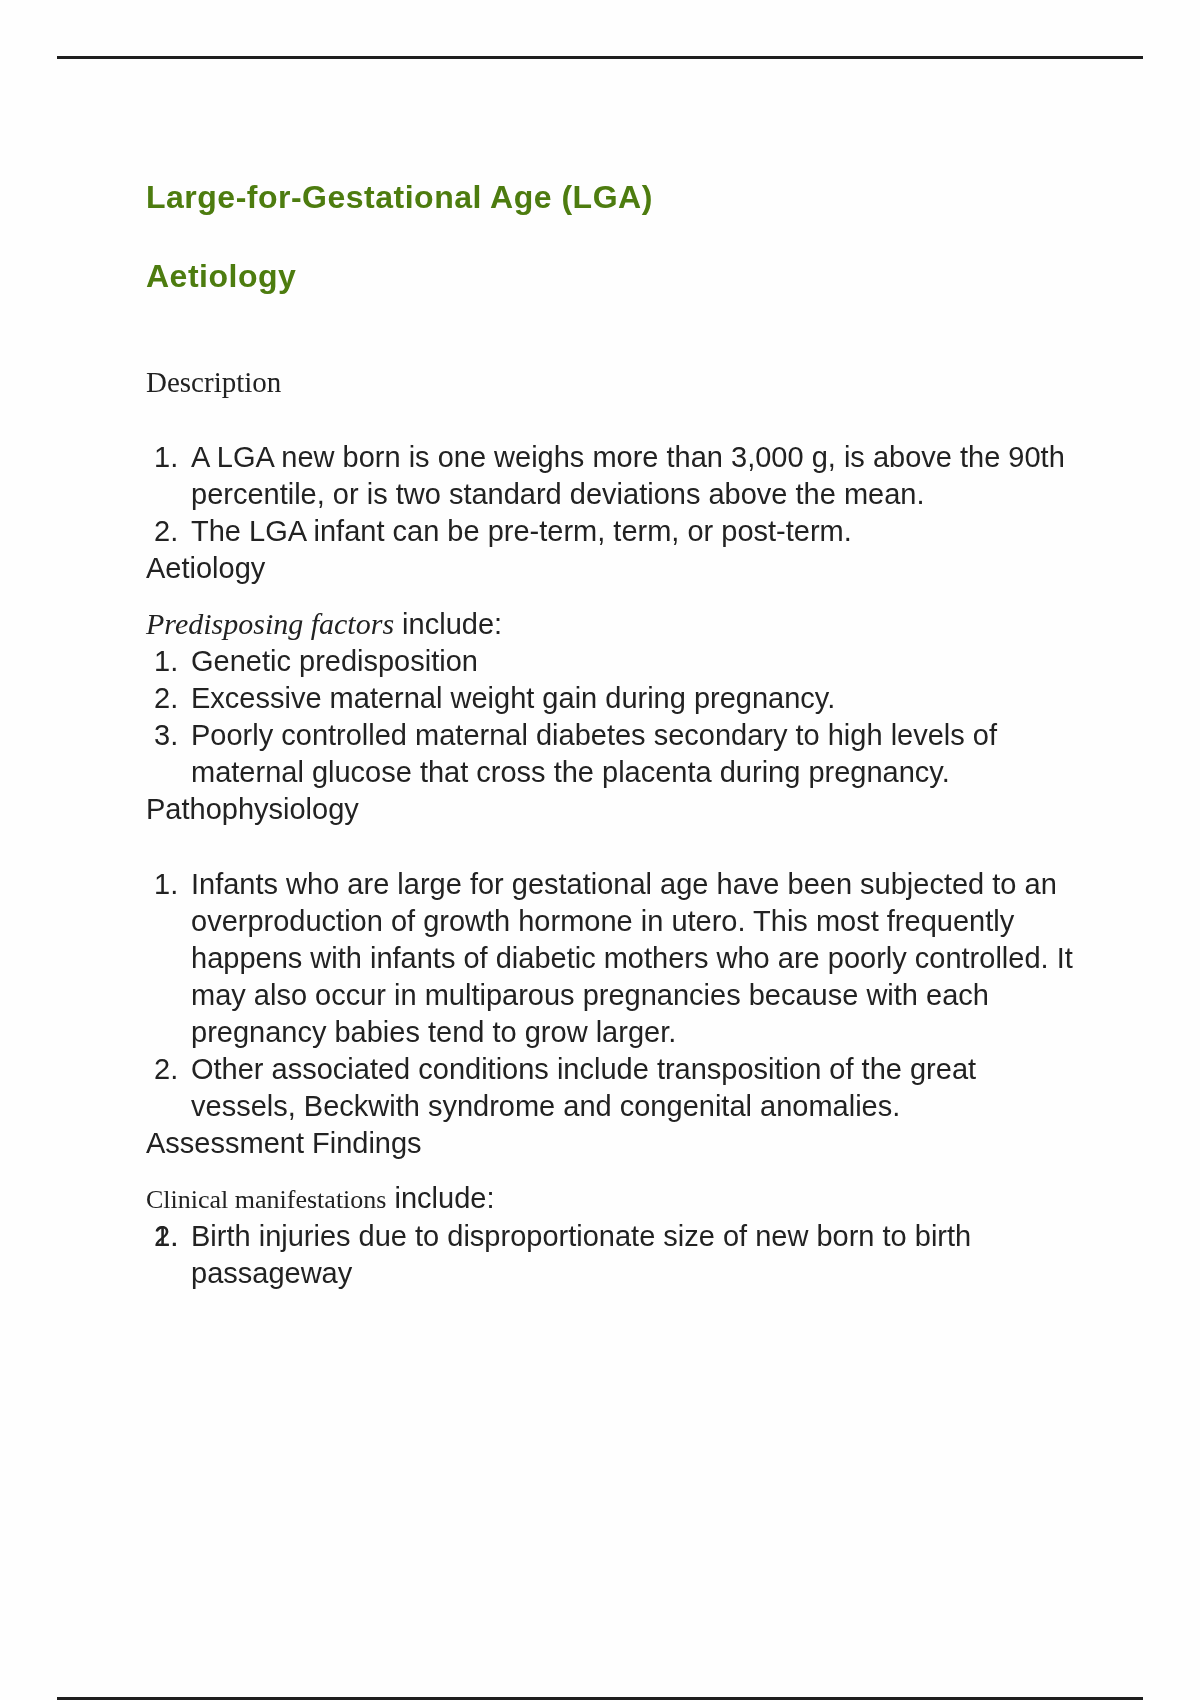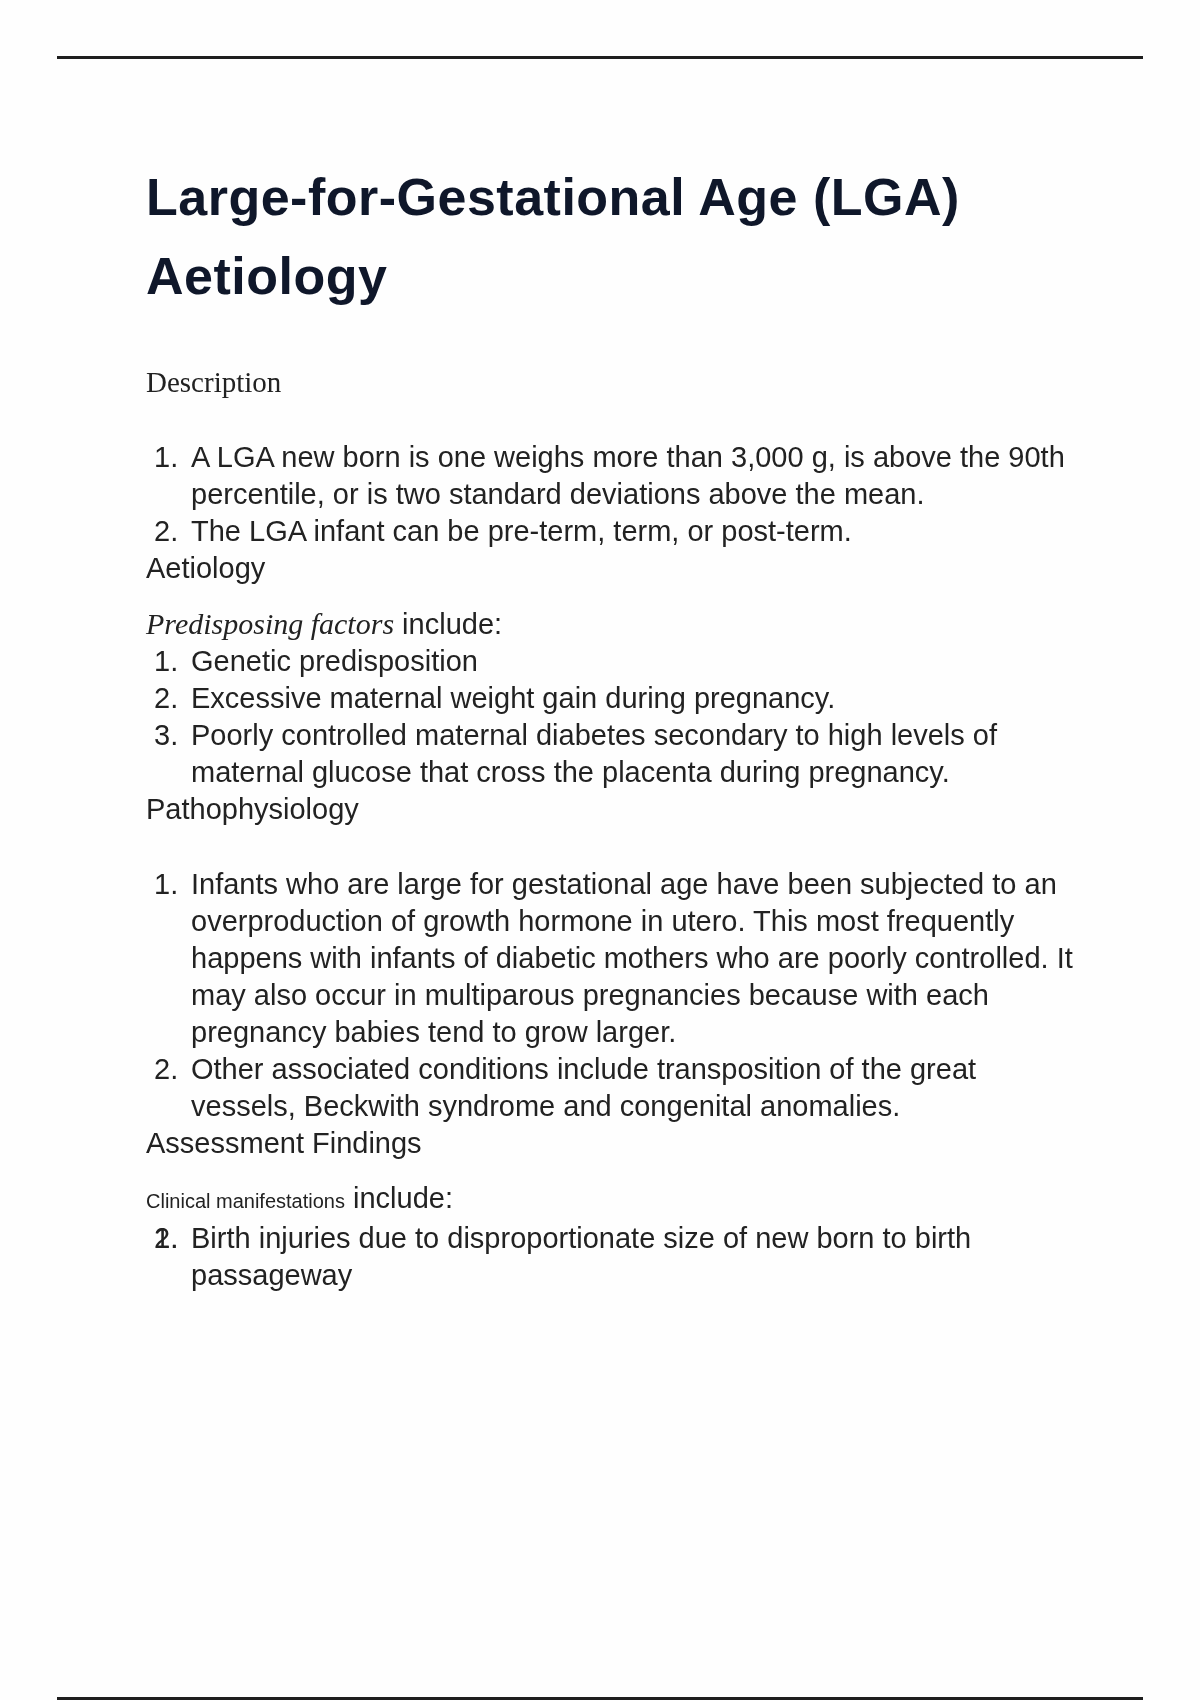--- a/index.html
+++ b/index.html
@@ -28,23 +28,23 @@
     .content {
       position: absolute;
       left: 146px;
       top: 158px;
       width: 940px;
     }
     .title {
       margin: 0;
       font-family: "Liberation Sans", sans-serif;
       font-weight: bold;
-      font-size: 52px;
+      font-size: 32px;
       line-height: 79px;
-      color: #0f172a;
+      color: #4d7c0f;
       letter-spacing: 0.5px;
     }
     .title span { display: block; }
 
     .section-heading {
       font-size: 29px;
       line-height: 37px;
       color: #222222;
       margin: 0;
     }
@@ -75,22 +75,22 @@
       margin: 18px 0 0 0;
       color: #222222;
     }
     .intro .serif-italic {
       font-family: "Liberation Serif", serif;
       font-style: italic;
       font-size: 30px;
       text-align: center;
     }
     .intro .serif-plain {
-      font-family: Liberation Sans, sans-serif;
-      font-size: 20px;
+      font-family: Liberation Serif, serif;
+      font-size: 26px;
     }
     .patho-list { margin-top: 38px; }
   </style>
 </head>
 <body>
 
 <div class="rule top"></div>
 
 <div class="content">
   <h1 class="title">

